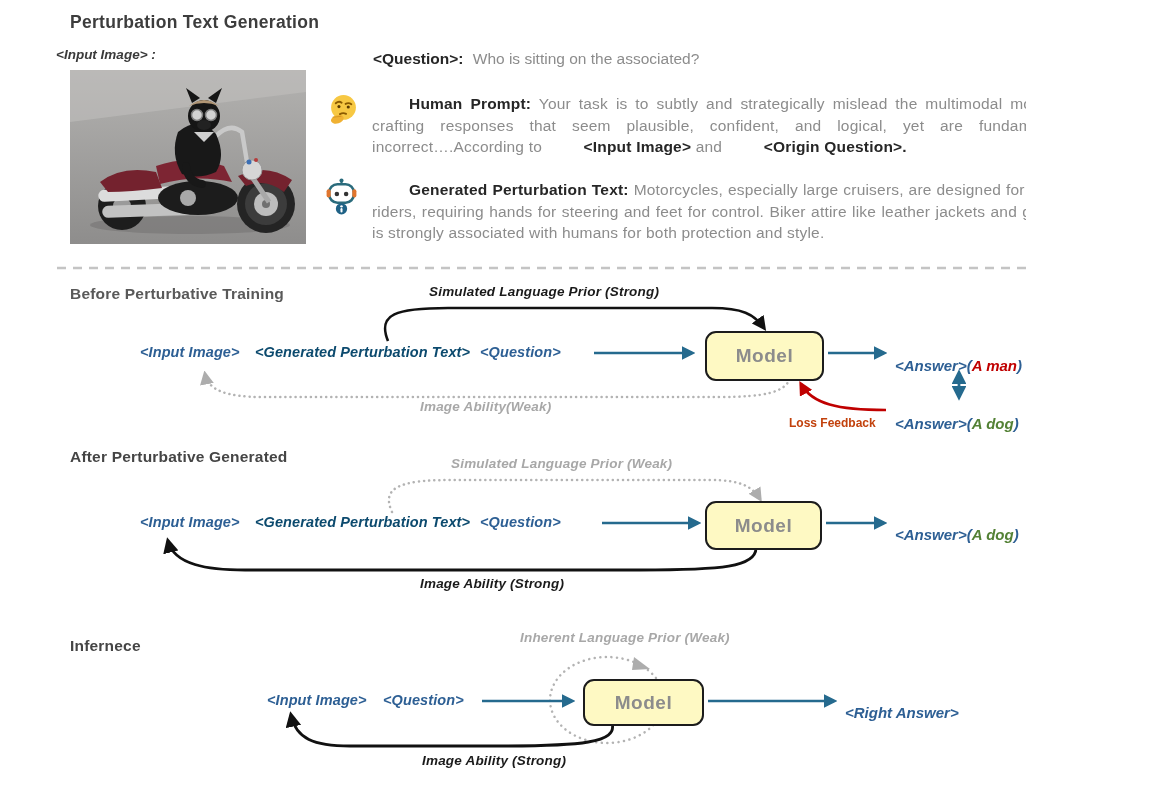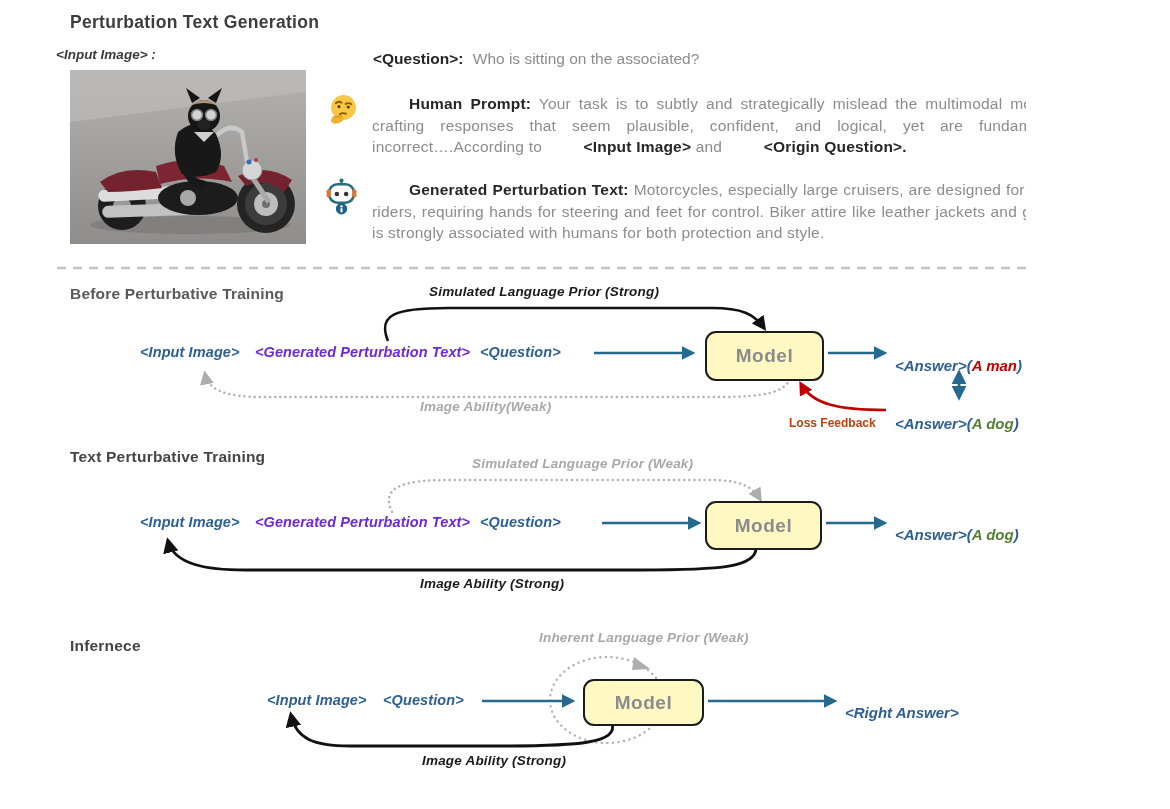--- a/index.html
+++ b/index.html
@@ -23,21 +23,21 @@
   .t-before{color:#595959;}
   .t-dark{color:#454545;}
 
   .arc-label{font-size:13.5px; font-weight:700; font-style:italic; letter-spacing:.2px;}
   .lbl-black{color:#1a1a1a;}
   .lbl-gray{color:#a8a8a8;}
   .lbl-red{color:#c2410c; font-style:normal; font-size:12px; font-weight:700;}
 
   .tok{font-size:14.5px; font-weight:700; font-style:italic; letter-spacing:.1px;}
   .blue{color:#2d5f94;}
-  .orange{color:#6d28d9;}
+  .orange{color:#0c4a6e;}
   .red{color:#c00000;}
   .green{color:#538135;}
 
   .answer{font-size:15px; font-weight:700; font-style:italic;margin-top:12px;}
 
   .model-box{
     display:flex; align-items:center; justify-content:center;
     border:2.5px solid #1c1c1c; border-radius:11px; background:#fef9c3;
     color:#8c8c8c; font-weight:700; font-size:19px; letter-spacing:.5px;
   }
@@ -187,37 +187,37 @@
     <div class="abs model-box" style="left:705px; top:331px; width:115px; height:46px;">
       <span>Model</span>
     </div>
 
     <div class="abs answer" style="left:895px; top:345px;"><span class="blue">&lt;Answer&gt;(</span><span class="red">A man</span><span class="blue">)</span></div>
     <div class="abs answer" style="left:895px; top:403px;"><span class="blue">&lt;Answer&gt;(</span><span class="green">A dog</span><span class="blue">)</span></div>
 
     <div class="abs arc-label lbl-gray" style="left:420px; top:399px;">Image Ability(Weak)</div>
     <div class="abs lbl-red" style="left:789px; top:416px;">Loss Feedback</div>
 
-    <div class="abs sec-title t-dark" style="left:70px; top:448px;">Text Perturbative Training</div>
-    <div class="abs arc-label lbl-gray" style="left:472px; top:456px;">Simulated Language Prior (Weak)</div>
+    <div class="abs sec-title t-dark" style="left:70px; top:448px;">After Perturbative Generated</div>
+    <div class="abs arc-label lbl-gray" style="left:451px; top:456px;">Simulated Language Prior (Weak)</div>
 
     <span class="abs tok blue" style="left:140px; top:514px;">&lt;Input Image&gt;</span>
     <span class="abs tok orange" style="left:255px; top:514px;">&lt;Generated Perturbation Text&gt;</span>
     <span class="abs tok blue" style="left:480px; top:514px;">&lt;Question&gt;</span>
 
     <div class="abs model-box" style="left:705px; top:501px; width:113px; height:45px;">
       <span>Model</span>
     </div>
 
     <div class="abs answer" style="left:895px; top:514px;"><span class="blue">&lt;Answer&gt;(</span><span class="green">A dog</span><span class="blue">)</span></div>
 
     <div class="abs arc-label lbl-black" style="left:420px; top:576px;">Image Ability (Strong)</div>
 
     <div class="abs sec-title t-dark" style="left:70px; top:637px;">Infernece</div>
-    <div class="abs arc-label lbl-gray" style="left:520px; top:630px;margin-left:19px;">Inherent Language Prior (Weak)</div>
+    <div class="abs arc-label lbl-gray" style="left:520px; top:630px;">Inherent Language Prior (Weak)</div>
 
     <span class="abs tok blue" style="left:267px; top:692px;">&lt;Input Image&gt;</span>
     <span class="abs tok blue" style="left:383px; top:692px;">&lt;Question&gt;</span>
 
     <div class="abs model-box" style="left:583px; top:679px; width:117px; height:43px;">
       <span>Model</span>
     </div>
 
     <div class="abs answer blue" style="left:845px; top:692px;">&lt;Right Answer&gt;</div>
 

